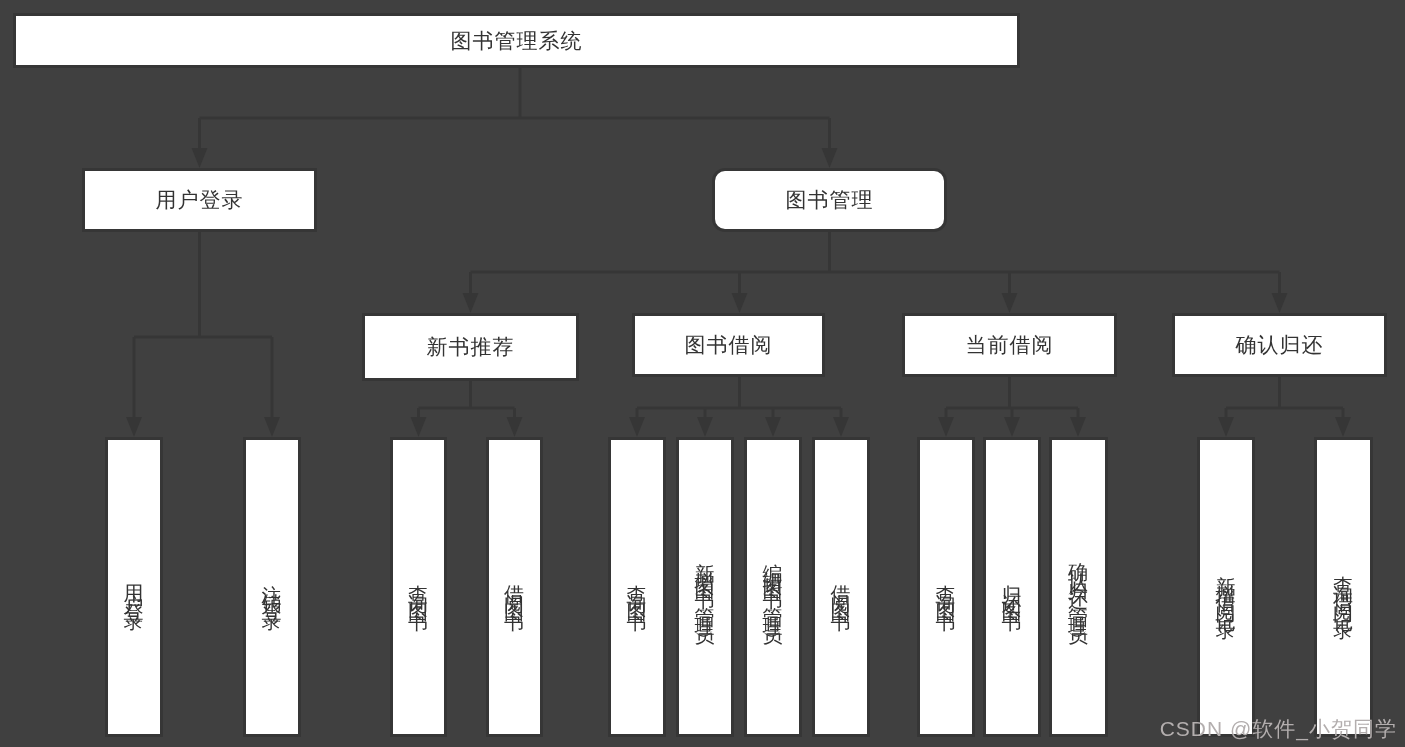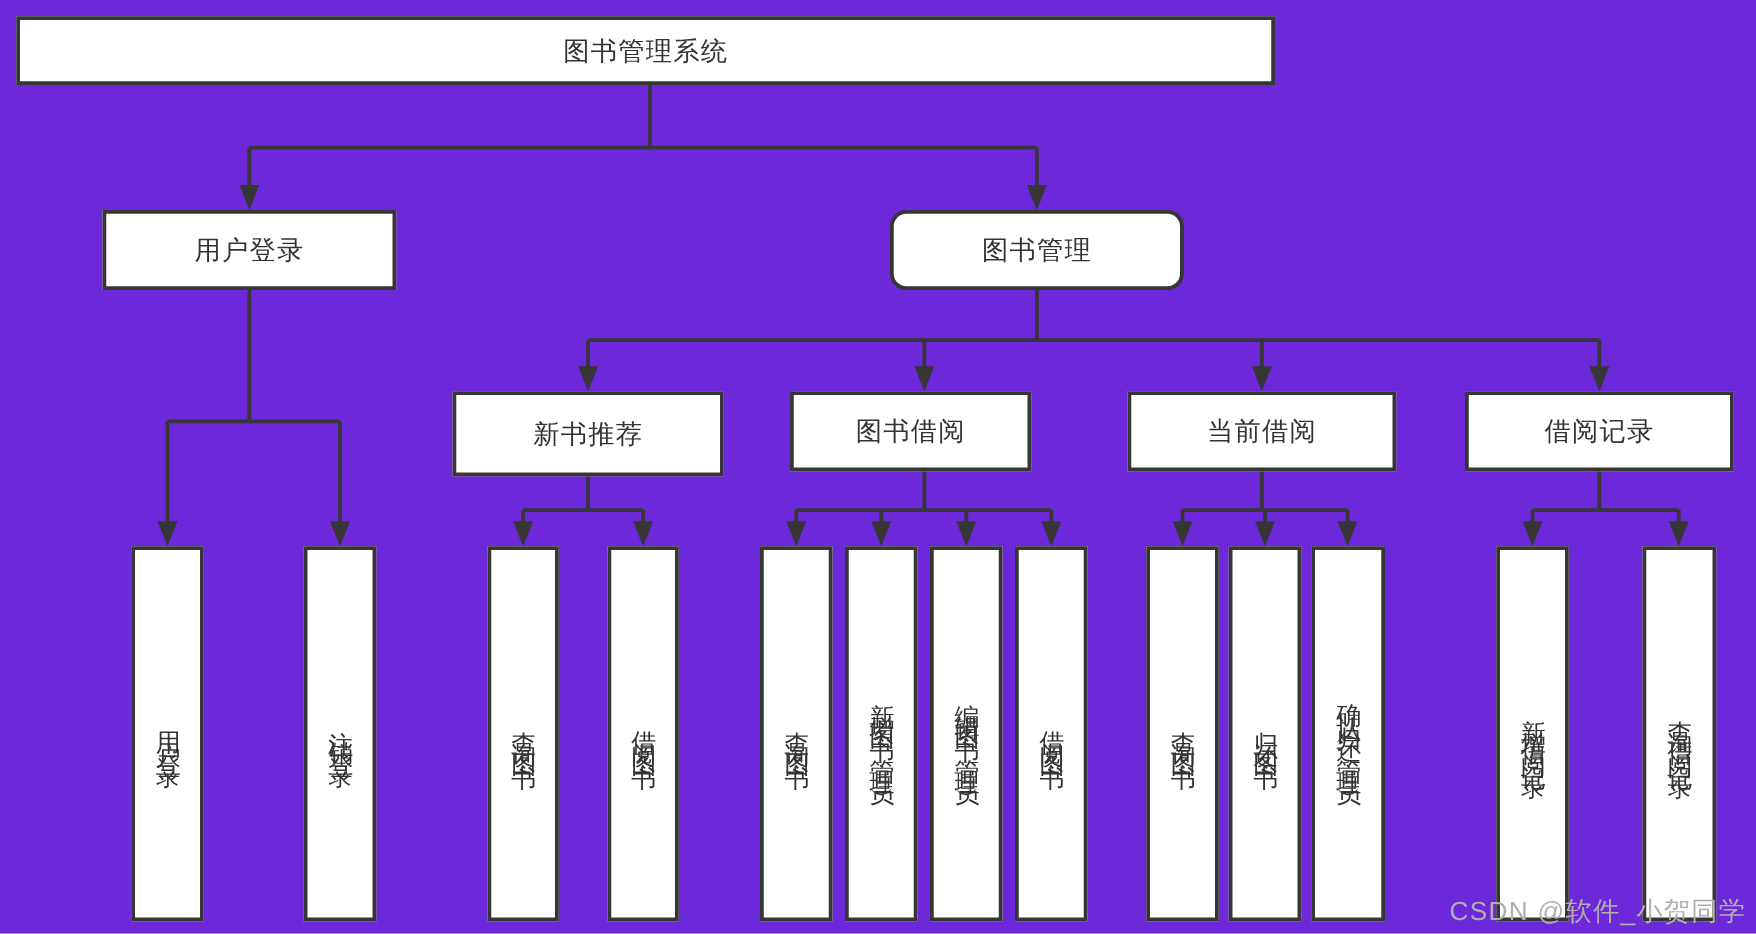--- a/index.html
+++ b/index.html
@@ -1,20 +1,20 @@
 <!DOCTYPE html>
 <html><head>
 <meta charset="utf-8">
 <style>
   html,body{margin:0;padding:0;background:#ffffff;}
   .stage{
     position:relative;
     width:1405px;
     height:747px;
-    background:#6d28d9;
+    background:#404040;
     font-family:"Liberation Sans", sans-serif;
     color:#333333;
     overflow:hidden;
   }
   .connectors{
     position:absolute;
     left:0;top:0;
     width:1405px;height:747px;
   }
   .box{
@@ -120,21 +120,21 @@
   <div class="box" style="left:362px;top:313px;width:217px;height:68px;">
     <span>新书推荐</span>
   </div>
   <div class="box" style="left:632px;top:313px;width:193px;height:64px;">
     <span>图书借阅</span>
   </div>
   <div class="box" style="left:902px;top:313px;width:215px;height:64px;justify-content:center;">
     <span>当前借阅</span>
   </div>
   <div class="box" style="left:1172px;top:313px;width:215px;height:64px;">
-    <span>借阅记录</span>
+    <span>确认归还</span>
   </div>
 
   <div class="leaf" style="left:105px;width:58px;">
     <span class="vtext">用户登录</span>
   </div>
   <div class="leaf" style="left:243px;width:58px;">
     <span class="vtext">注销登录</span>
   </div>
 
   <div class="leaf" style="left:390px;width:57px;">

